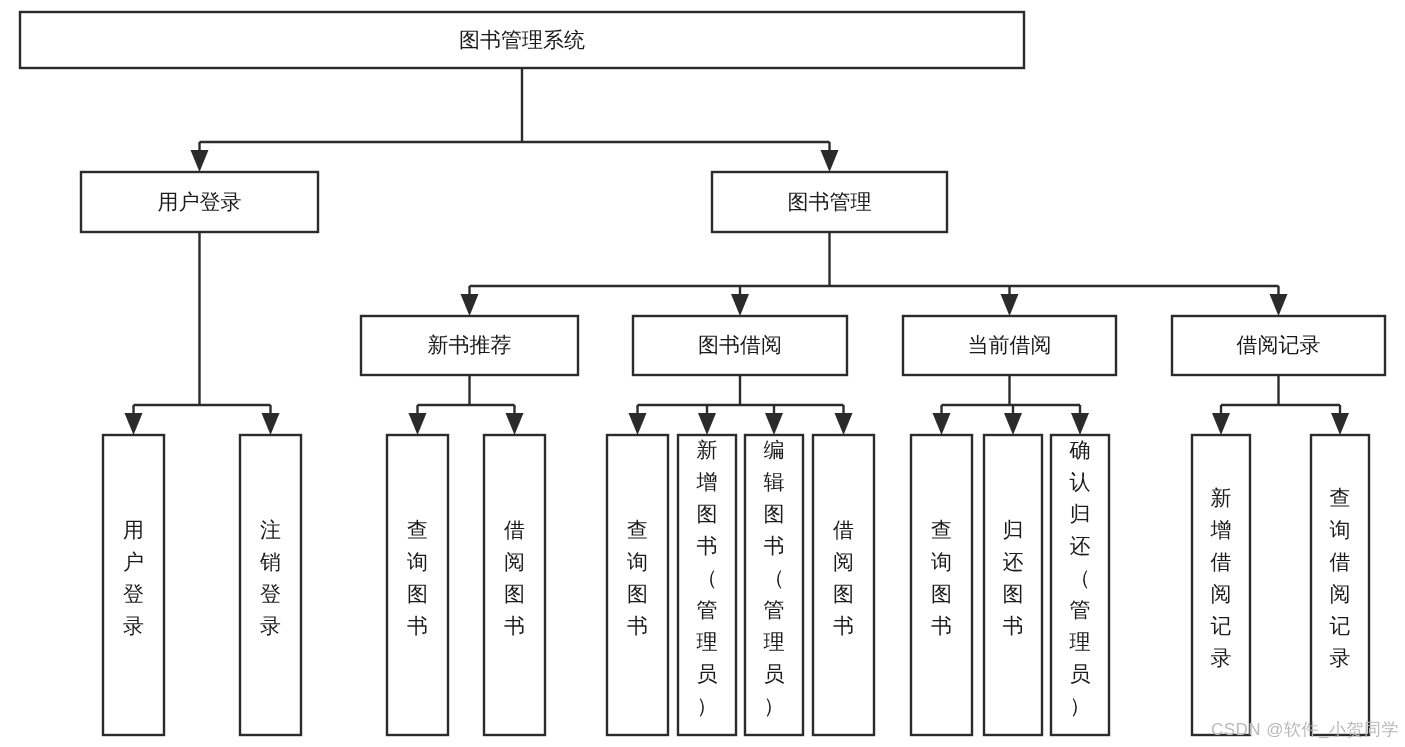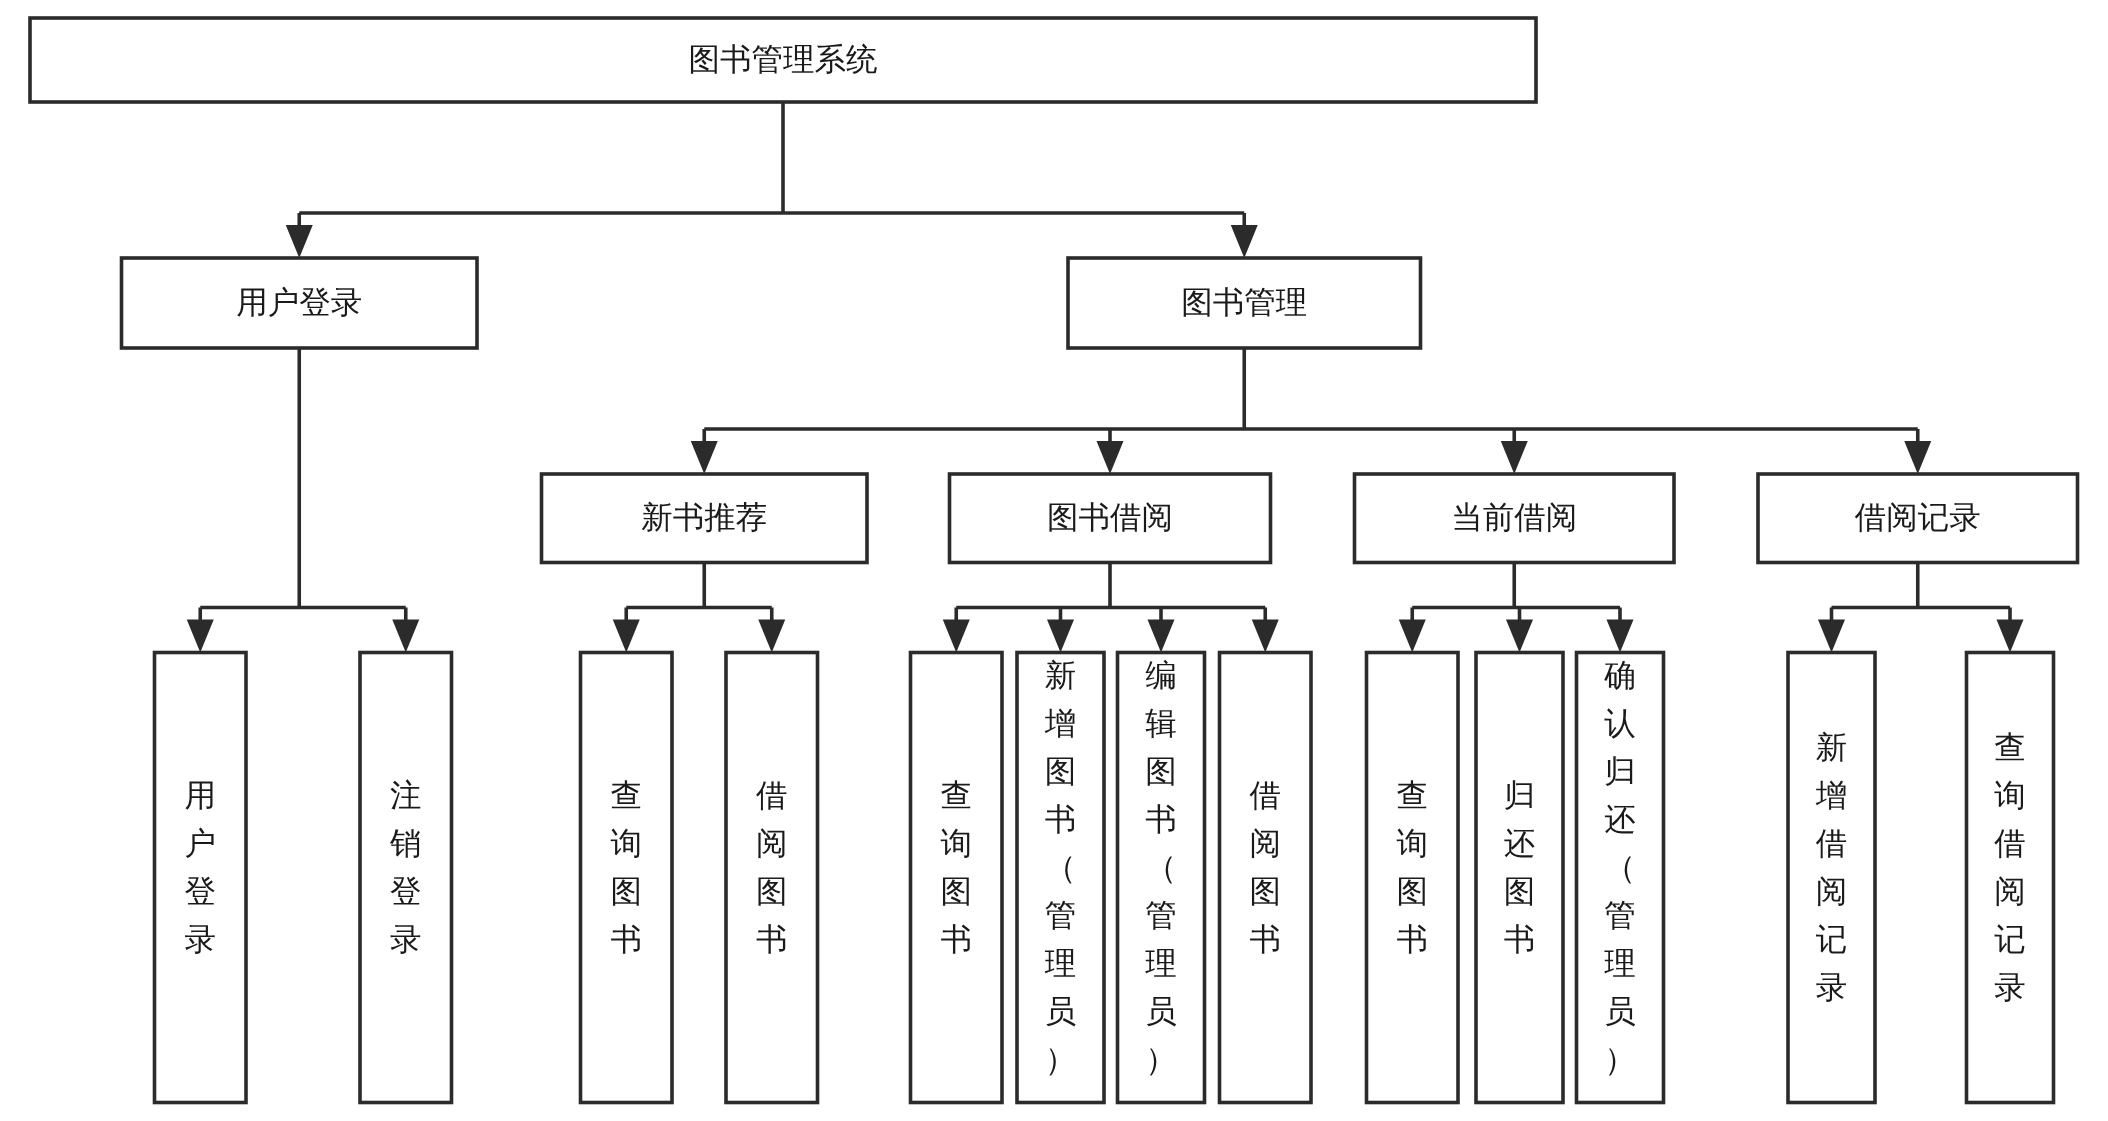--- a/index.html
+++ b/index.html
@@ -217,13 +217,14 @@
         <g>
           <rect x="1192" y="435" width="58" height="300" class="node-box"></rect>
           <text x="1221" y="505" class="node-label-v"><tspan x="1221" dy="0">新</tspan><tspan x="1221" dy="32">增</tspan><tspan x="1221" dy="32">借</tspan><tspan x="1221" dy="32">阅</tspan><tspan x="1221" dy="32">记</tspan><tspan x="1221" dy="32">录</tspan></text>
         </g>
         <g>
           <rect x="1311" y="435" width="58" height="300" class="node-box"></rect>
           <text x="1340" y="505" class="node-label-v"><tspan x="1340" dy="0">查</tspan><tspan x="1340" dy="32">询</tspan><tspan x="1340" dy="32">借</tspan><tspan x="1340" dy="32">阅</tspan><tspan x="1340" dy="32">记</tspan><tspan x="1340" dy="32">录</tspan></text>
         </g>
       </g>
   </svg>
+  <div class="watermark">CSDN @软件_小贺同学</div>
 </div>
 
 </body></html>

